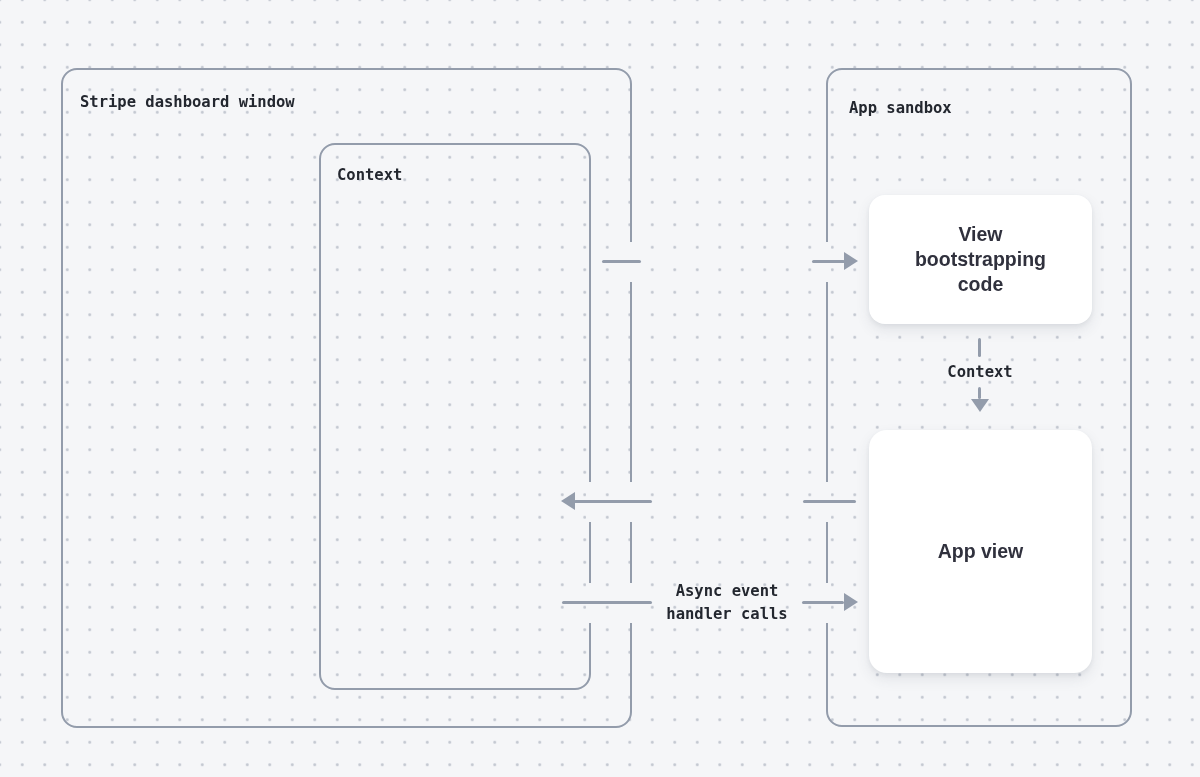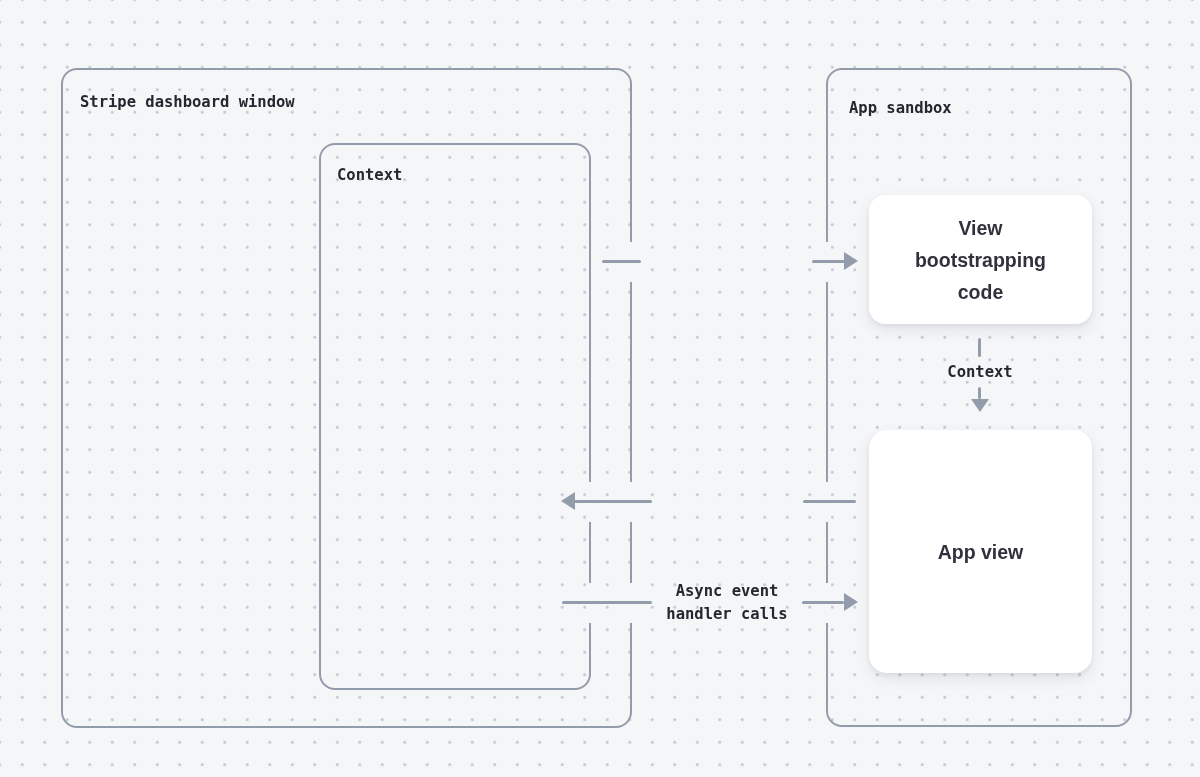--- a/index.html
+++ b/index.html
@@ -56,21 +56,21 @@
     border-radius:16px;
     box-shadow:0 6px 14px rgba(63,70,87,.10), 0 2px 4px rgba(63,70,87,.07);
     display:flex;align-items:center;justify-content:center;
     z-index:3;
   }
   .card-rendered{left:363px;top:208px;width:184px;height:457px;border-radius:14px;}
   .card-bootstrap{left:869px;top:195px;width:223px;height:129px;}
   .card-appview{left:869px;top:430px;width:223px;height:243px;border-radius:18px;}
   .card-label{
     font-family:"Liberation Sans", sans-serif;
-    font-weight:bold;font-size:19.5px;line-height:32px;
+    font-weight:bold;font-size:19.5px;line-height:25px;
     color:var(--card-text);
     text-align:center;white-space:pre-line;
   }
   
   .hline{position:absolute;height:3px;background:var(--stroke);border-radius:2px;z-index:4;}
   .vline{position:absolute;width:3px;background:var(--stroke);border-radius:2px;z-index:4;}
   .head{position:absolute;width:0;height:0;z-index:4;}
   .head-right{border-top:9px solid transparent;border-bottom:9px solid transparent;border-left:14px solid var(--stroke);}
   .head-left{border-top:9px solid transparent;border-bottom:9px solid transparent;border-right:14px solid var(--stroke);}
   .head-down{border-left:9px solid transparent;border-right:9px solid transparent;border-top:13px solid var(--stroke);}

